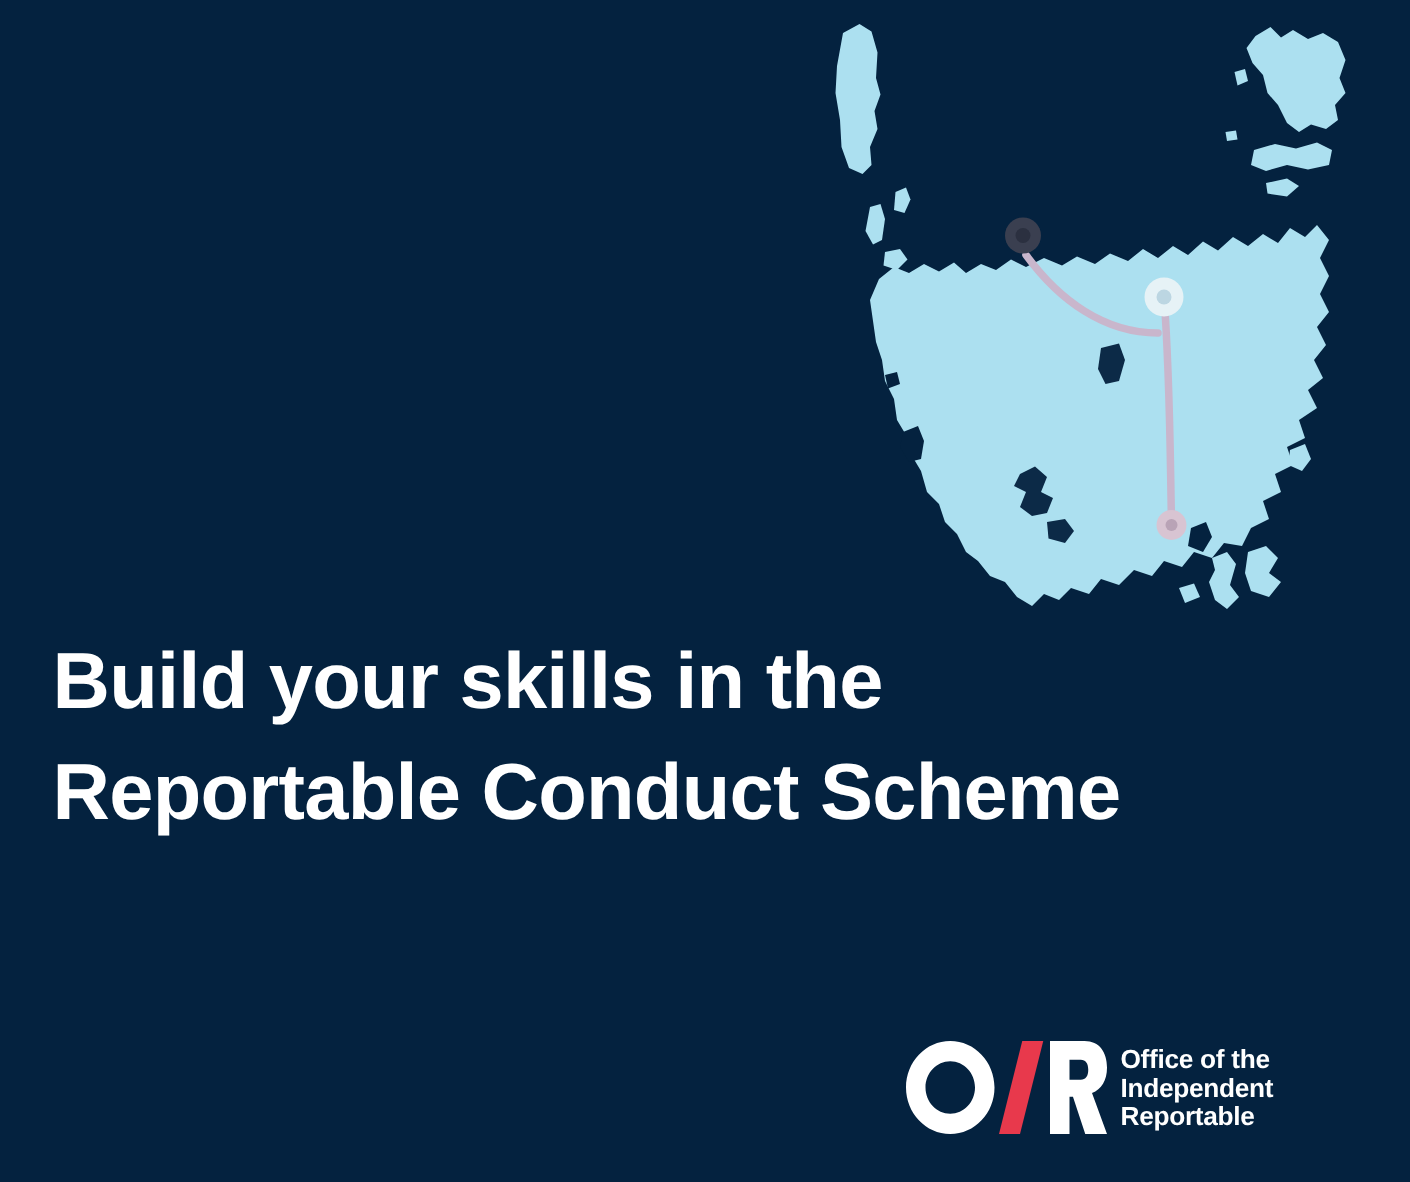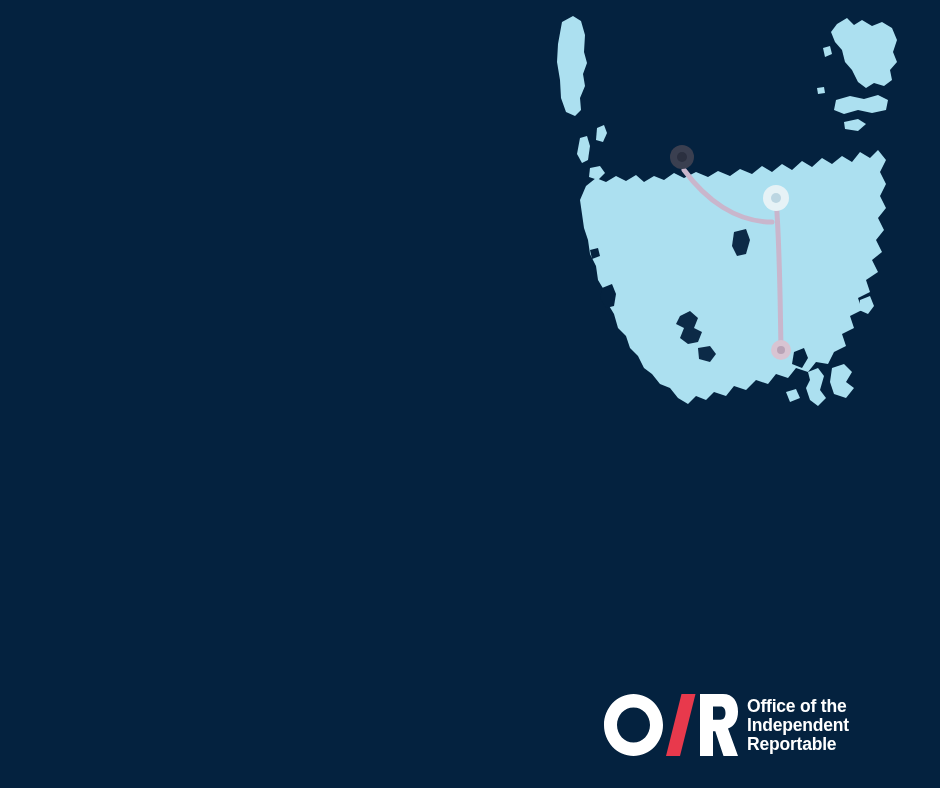--- a/index.html
+++ b/index.html
@@ -148,20 +148,24 @@
 
       <circle cx="142" cy="157" r="12" fill="#3a3f50"></circle>
       <circle cx="142" cy="157" r="5" fill="#2b3040"></circle>
       <circle cx="236" cy="198" r="13" fill="#e6f2f6"></circle>
       <circle cx="236" cy="198" r="5" fill="#bcd6e2"></circle>
       <circle cx="241" cy="350" r="10" fill="#d8c4d2"></circle>
       <circle cx="241" cy="350" r="4" fill="#b9a3b6"></circle>
     </svg>
   </div>
 
+  <div id="headline">
+    <span class="headline-line">Build your skills in the</span>
+    <span class="headline-line">Reportable Conduct Scheme</span>
+  </div>
 
   <div id="brand-logo">
     <div id="logo-mark">
       <svg viewBox="0 0 134 62" xmlns="http://www.w3.org/2000/svg" aria-hidden="true">
 
         <path fill="#ffffff" d="M29.5 0 C45.8 0 59 13.9 59 31 C59 48.1 45.8 62 29.5 62
              C13.2 62 0 48.1 0 31 C0 13.9 13.2 0 29.5 0 Z
              M29.5 13.5 C20.4 13.5 13 21.3 13 31 C13 40.7 20.4 48.5 29.5 48.5
              C38.6 48.5 46 40.7 46 31 C46 21.3 38.6 13.5 29.5 13.5 Z"></path>
 

